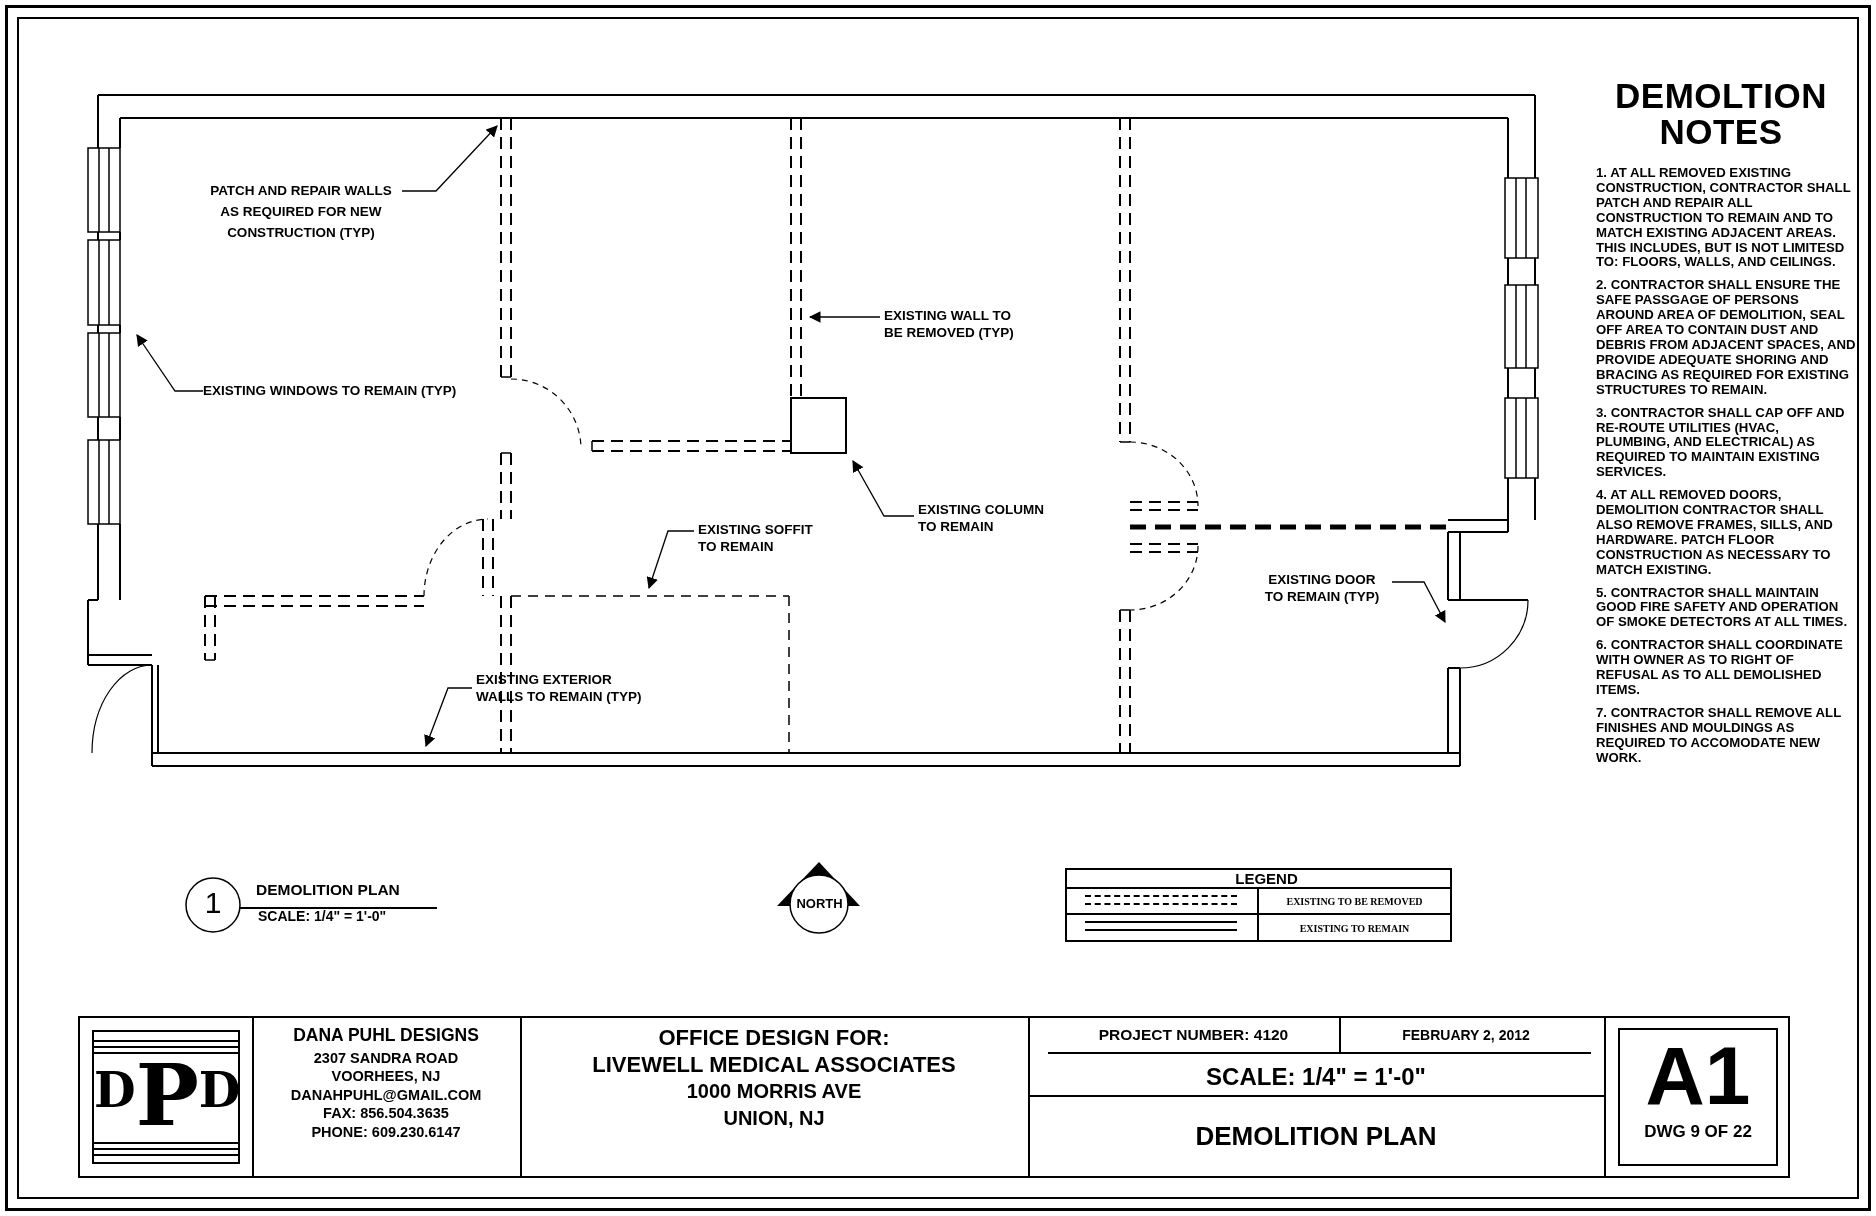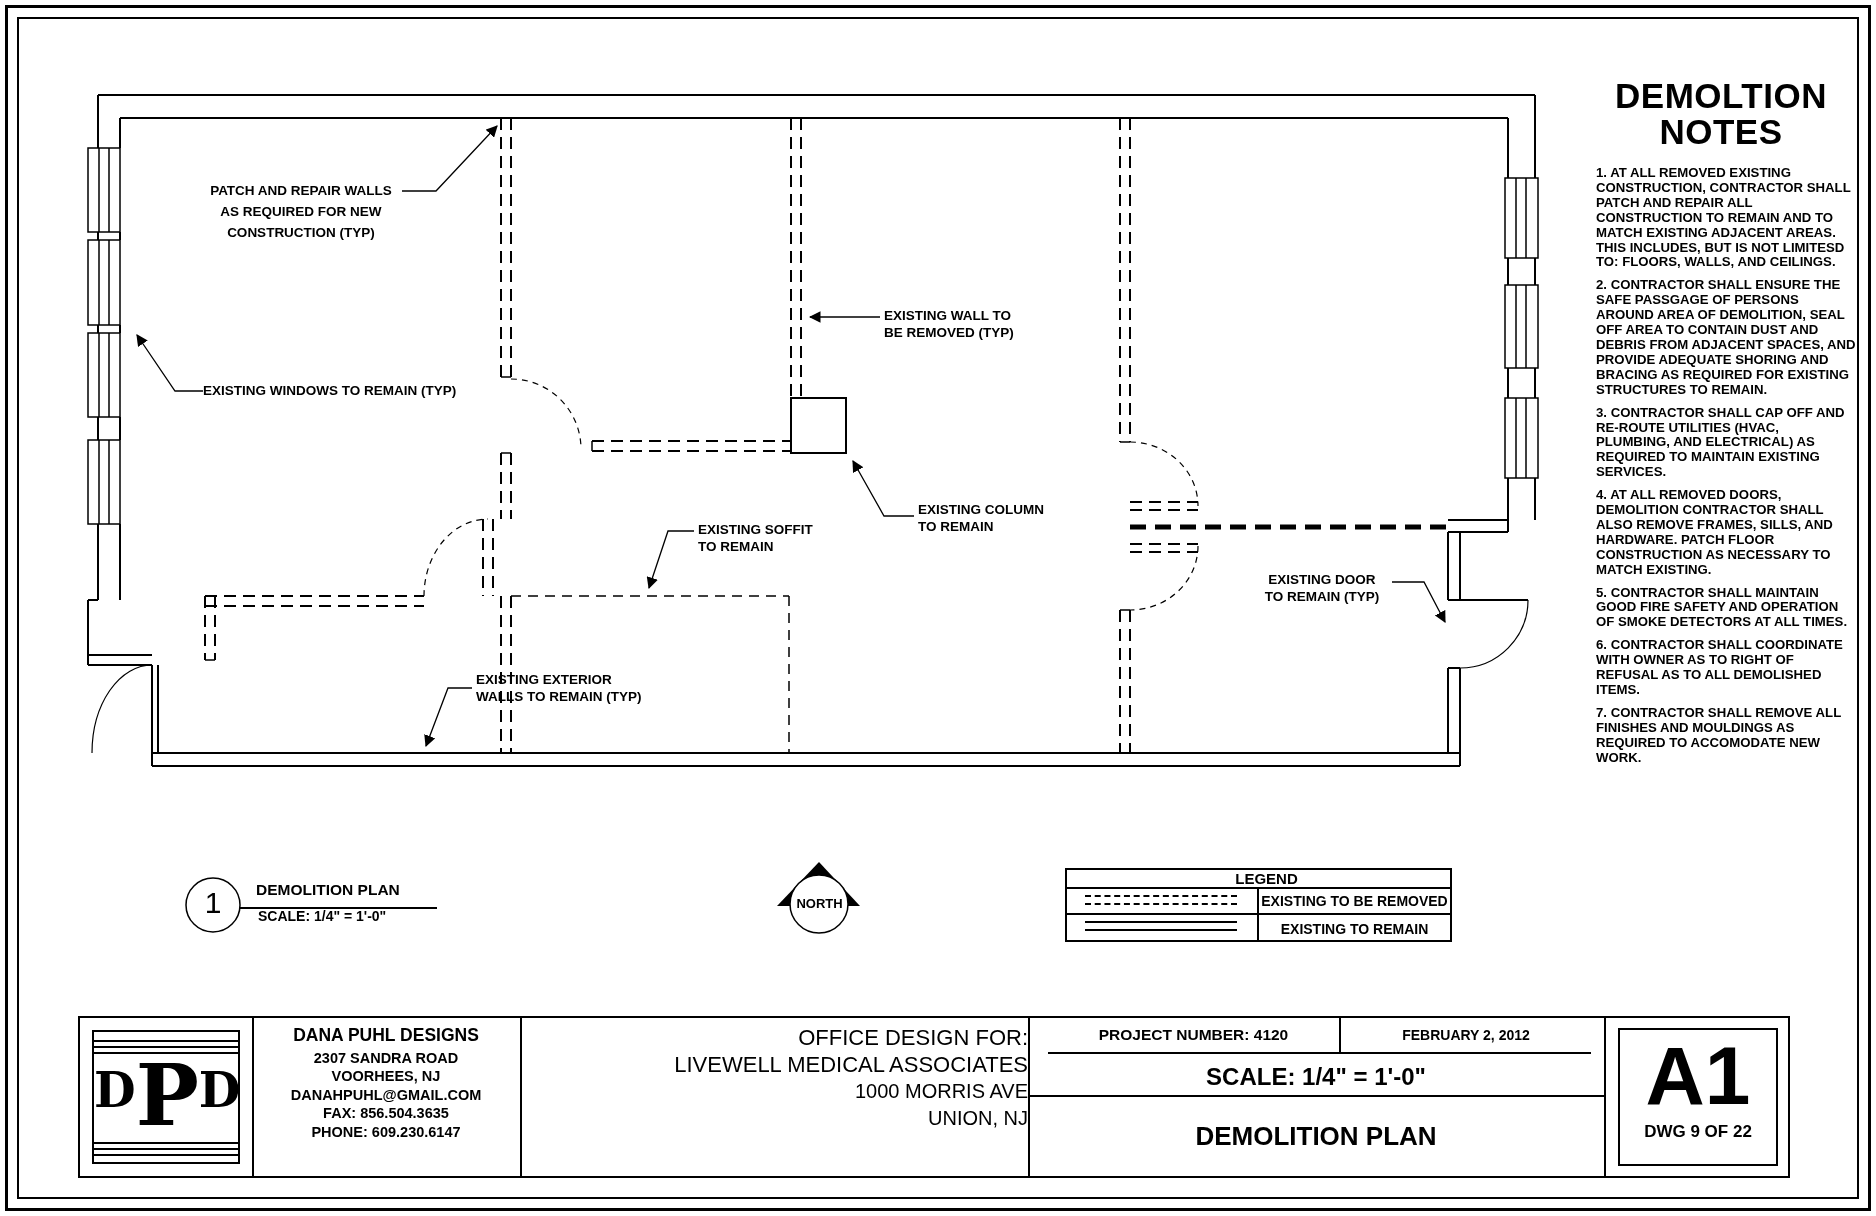--- a/index.html
+++ b/index.html
@@ -24,42 +24,42 @@
   .legend-header{height:19px;border-bottom:2px solid #000;text-align:center;font-weight:bold;
                  font-size:15px;line-height:18px;box-sizing:border-box;padding-left:16px;}
   .legend-row{position:relative;height:26px;border-bottom:2px solid #000;box-sizing:border-box;}
   .legend-row:last-child{border-bottom:none;height:27px;}
   .legend-sym{position:absolute;left:18px;top:6px;width:152px;}
   .legend-sym .l1,.legend-sym .l2{height:0;width:100%;}
   .legend-sym .l1{border-top:2px dashed #000;margin-bottom:6px;}
   .legend-sym .l2{border-top:2px dashed #000;}
   .legend-sym.solid .l1,.legend-sym.solid .l2{border-top-style:solid;}
   .legend-text{position:absolute;left:190px;right:0;top:0;bottom:0;border-left:2px solid #000;
-               display:flex;align-items:center;justify-content:center;font-weight:bold;font-size:14px;}
+               display:flex;align-items:center;justify-content:center;font-weight:bold;font-size:10px;font-family:Liberation Serif, serif;}
   
   .notes-title{position:absolute;left:1575px;top:78px;width:292px;text-align:center;
                font-size:35px;line-height:36px;font-weight:bold;letter-spacing:0.5px;}
   .notes-body{position:absolute;left:1588px;top:158px;width:276px;font-size:13.2px;
               line-height:14.9px;font-weight:bold;}
   .notes-body p{margin:8px;}
   
   .tblock{position:absolute;left:78px;top:1016px;width:1712px;height:162px;border:2px solid #000;
           box-sizing:border-box;}
   .tb-div{position:absolute;top:0;bottom:0;width:0;border-left:2px solid #000;}
   .logo-box{position:absolute;left:12px;top:12px;width:148px;height:134px;border:2px solid #000;
             box-sizing:border-box;}
   .logo-line{position:absolute;left:0;right:0;height:0;border-top:2px solid #000;}
   .logo-text{position:absolute;left:0;right:0;top:24px;text-align:center;
              font-family:"DejaVu Serif",serif;font-weight:bold;}
   .logo-text .d{font-size:48px;vertical-align:18px;}
   .logo-text .p{font-size:84px;vertical-align:0;line-height:80px;}
   .company{position:absolute;left:172px;width:268px;top:8px;text-align:center;font-weight:bold;}
   .company .nm{font-size:17.5px;margin-bottom:4px;}
   .company div{font-size:14.5px;line-height:18.5px;}
-  .projcell{position:absolute;left:440px;width:508px;top:6px;text-align:right;font-weight:normal;}
+  .projcell{position:absolute;left:440px;width:508px;top:6px;text-align:center;font-weight:bold;}
   .projcell .b1{font-size:22px;line-height:27px;}
   .projcell .b2{font-size:20px;line-height:27px;}
   .metacell{position:absolute;left:948px;width:576px;top:0;bottom:0;}
   .meta-r1{position:absolute;left:0;right:13px;top:0;height:36px;border-bottom:2px solid #000;
            box-sizing:border-box;margin-left:20px;}
   .meta-r1 .c1{position:absolute;left:0;width:291px;top:0;bottom:0;display:flex;align-items:center;
                justify-content:center;font-weight:bold;font-size:15.5px;}
   .meta-r1 .c2{position:absolute;left:291px;right:0;top:0;bottom:0;border-left:2px solid #000;
                display:flex;align-items:center;justify-content:center;font-weight:bold;font-size:14px;}
   .meta-r2{position:absolute;left:0;right:0;top:40px;height:39px;border-bottom:2px solid #000;

